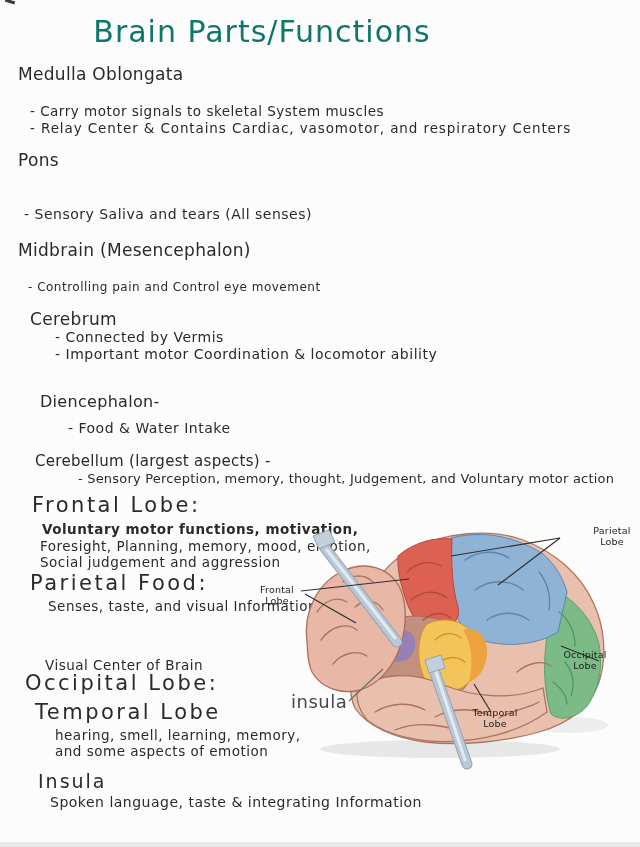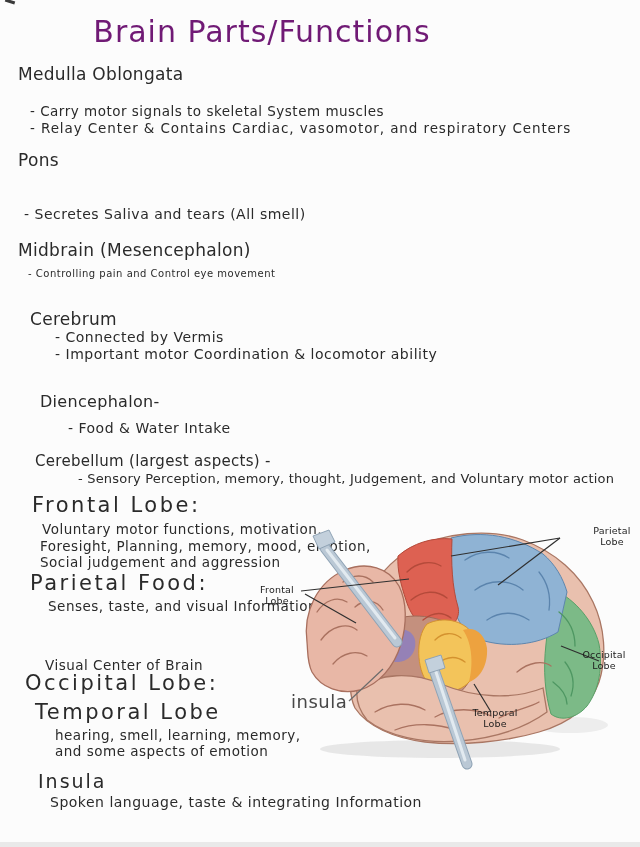--- a/index.html
+++ b/index.html
@@ -3,21 +3,21 @@
 <meta charset="utf-8">
 <style>
   html,body{margin:0;padding:0;}
   .page{
     position:relative;width:640px;height:847px;background:#fcfcfc;
     font-family:"DejaVu Sans",sans-serif;color:#2a2a2a;overflow:hidden;
   }
   .abs{position:absolute;white-space:nowrap;}
   .title{
     width:524px;text-align:center;top:14px;left:0;font-size:30px;
-    letter-spacing:1px;color:#701a75;
+    letter-spacing:1px;color:#0f766e;
   }
   .h-sec{font-size:17px;letter-spacing:.3px;}
   .h-lobe{font-size:21px;letter-spacing:2.5px;}
   .h-insula{font-size:19px;letter-spacing:2px;}
   .line{font-size:13.5px;letter-spacing:.5px;}
   .line-sm{font-size:13px;letter-spacing:.2px;}
   .fig{position:absolute;left:255px;top:512px;width:385px;height:258px;}
   .fig svg{position:absolute;left:0;top:0;}
   .fig-label{
     position:absolute;font-size:9.5px;line-height:1.2;text-align:center;
@@ -37,37 +37,37 @@
 
   <div class="corner-mark"></div>
 
   <div class="abs title">Brain Parts/Functions</div>
 
   <div class="abs h-sec" style="left:18px;top:64px;">Medulla Oblongata</div>
   <div class="abs line" style="left:30px;top:103px;">- Carry motor signals to skeletal System muscles</div>
   <div class="abs line" style="left:30px;top:120px;letter-spacing:.9px;">- Relay Center &amp; Contains Cardiac, vasomotor, and respiratory Centers</div>
 
   <div class="abs h-sec" style="left:18px;top:150px;">Pons</div>
-  <div class="abs line" style="left:24px;top:206px;font-size:14px;">- Secretes Saliva and tears (All smell)</div>
+  <div class="abs line" style="left:24px;top:206px;font-size:14px;">- Sensory Saliva and tears (All senses)</div>
 
   <div class="abs h-sec" style="left:18px;top:240px;">Midbrain (Mesencephalon)</div>
-  <div class="abs line" style="left:28px;top:268px;font-size:10px;">- Controlling pain and Control eye movement</div>
+  <div class="abs line" style="left:28px;top:280px;font-size:12px;">- Controlling pain and Control eye movement</div>
 
   <div class="abs h-sec" style="left:30px;top:309px;">Cerebrum</div>
   <div class="abs line" style="left:55px;top:329px;font-size:14px;">- Connected by Vermis</div>
   <div class="abs line" style="left:55px;top:346px;font-size:14px;">- Important motor Coordination &amp; locomotor ability</div>
 
   <div class="abs h-sec" style="left:40px;top:392px;font-size:16px;">Diencephalon-</div>
   <div class="abs line" style="left:68px;top:420px;font-size:14px;">- Food &amp; Water Intake</div>
 
   <div class="abs h-sec" style="left:35px;top:452px;font-size:15px;">Cerebellum (largest aspects) -</div>
   <div class="abs line-sm" style="left:78px;top:471px;">- Sensory Perception, memory, thought, Judgement, and Voluntary motor action</div>
 
   <div class="abs h-lobe" style="left:32px;top:493px;">Frontal Lobe:</div>
-  <div class="abs line" style="left:42px;top:521px;">Voluntary motor functions, motivation,</div>
+  <div class="abs line" style="left:42px;top:521px;font-weight:bold;">Voluntary motor functions, motivation,</div>
   <div class="abs line" style="left:40px;top:538px;">Foresight, Planning, memory, mood, emotion,</div>
   <div class="abs line" style="left:40px;top:554px;">Social judgement and aggression</div>
 
   <div class="abs h-lobe" style="left:30px;top:571px;">Parietal Food:</div>
   <div class="abs line" style="left:48px;top:598px;">Senses, taste, and visual Information</div>
 
   <div class="abs h-lobe" style="left:25px;top:631px;margin-top:40px;">Occipital Lobe:</div>
   <div class="abs line" style="left:45px;top:657px;">Visual Center of Brain</div>
 
   <div class="abs h-lobe" style="left:35px;top:700px;">Temporal Lobe</div>
@@ -162,18 +162,18 @@
         <path d="M 50,82 L 101,111"></path>
         <path d="M 306,134 L 344,149"></path>
         <path d="M 219,172 L 236,200"></path>
         <path d="M 94,189 L 128,157" stroke="#6b6b6b"></path>
       </g>
     </svg>
   </div>
 
   <div class="fig-label" style="left:254px;top:584px;width:46px;">Frontal Lobe</div>
   <div class="fig-label" style="left:589px;top:525px;width:46px;">Parietal Lobe</div>
-  <div class="fig-label" style="left:582px;top:649px;width:44px;">Occipital Lobe</div>
+  <div class="fig-label" style="left:563px;top:649px;width:44px;">Occipital Lobe</div>
   <div class="fig-label" style="left:468px;top:707px;width:54px;">Temporal Lobe</div>
   <div class="fig-label-print" style="left:291px;top:691px;">insula</div>
 
   <div class="bottom-strip"></div>
 </div>
 
 </body></html>

